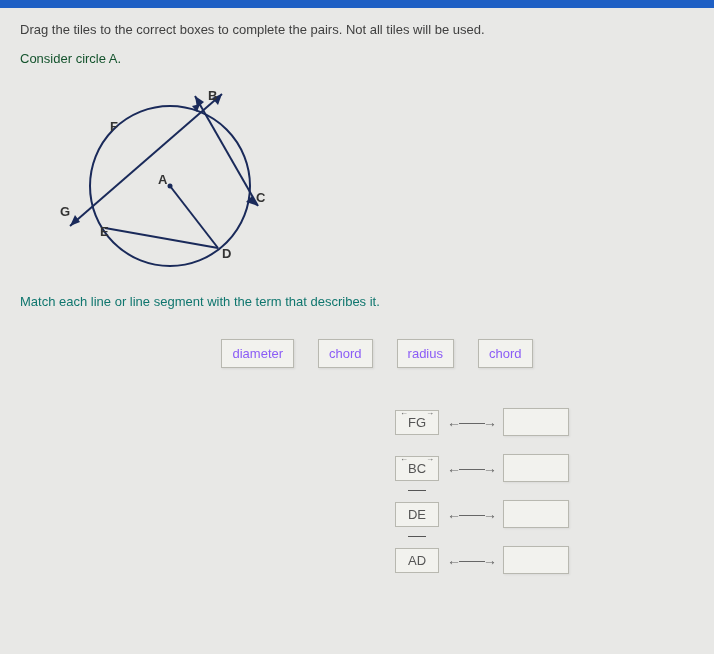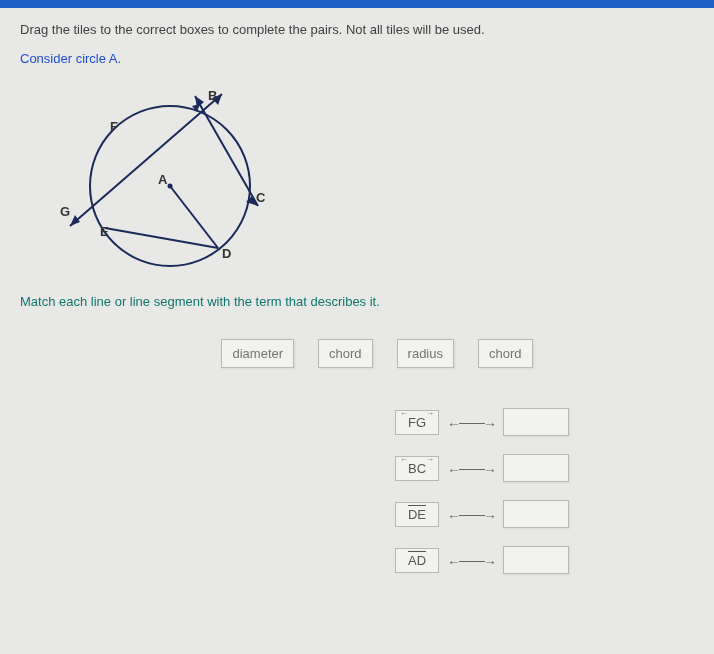--- a/index.html
+++ b/index.html
@@ -19,21 +19,21 @@
   .content {
     padding: 14px 20px;
   }
   .instr {
     font-size: 13px;
     color: #404040;
     margin-bottom: 14px;
   }
   .sub {
     font-size: 13px;
-    color: #1d4ed8;
+    color: #14532d;
     margin-bottom: 10px;
   }
   .diagram-wrap {
     margin-left: 30px;
     margin-bottom: 8px;
   }
   .match-text {
     font-size: 13px;
     color: #0f766e;
     margin-bottom: 30px;
@@ -44,21 +44,21 @@
     justify-content: center;
     margin-left: 100px;
     margin-right: 60px;
     margin-bottom: 40px;
   }
   .tile {
     border: 1px solid #b8b8b0;
     background: #f2f2ee;
     padding: 6px 10px;
     font-size: 13px;
-    color: #737373;
+    color: #8b5cf6;
     box-shadow: 1px 1px 2px rgba(0,0,0,0.08);
     cursor: grab;
   }
   .pairs {
     display: flex;
     flex-direction: column;
     gap: 18px;
     align-items: center;
     margin-left: 250px;
   }
@@ -87,21 +87,21 @@
   .drop {
     border: 1px solid #b8b8b0;
     background: #f2f2ee;
     width: 64px;
     height: 26px;
     box-shadow: 1px 1px 2px rgba(0,0,0,0.06);
   }
   svg { display:block; }
   .overline {
     border-top: 1px solid #555;
-    padding-top:1px;
+    padding-top:16px;
   }
   .arrows-over {
     font-size:8px;
     position:absolute;
     top:-3px;
     left:4px;
     right:4px;
     display:flex;
     justify-content:space-between;
     color:#555;

